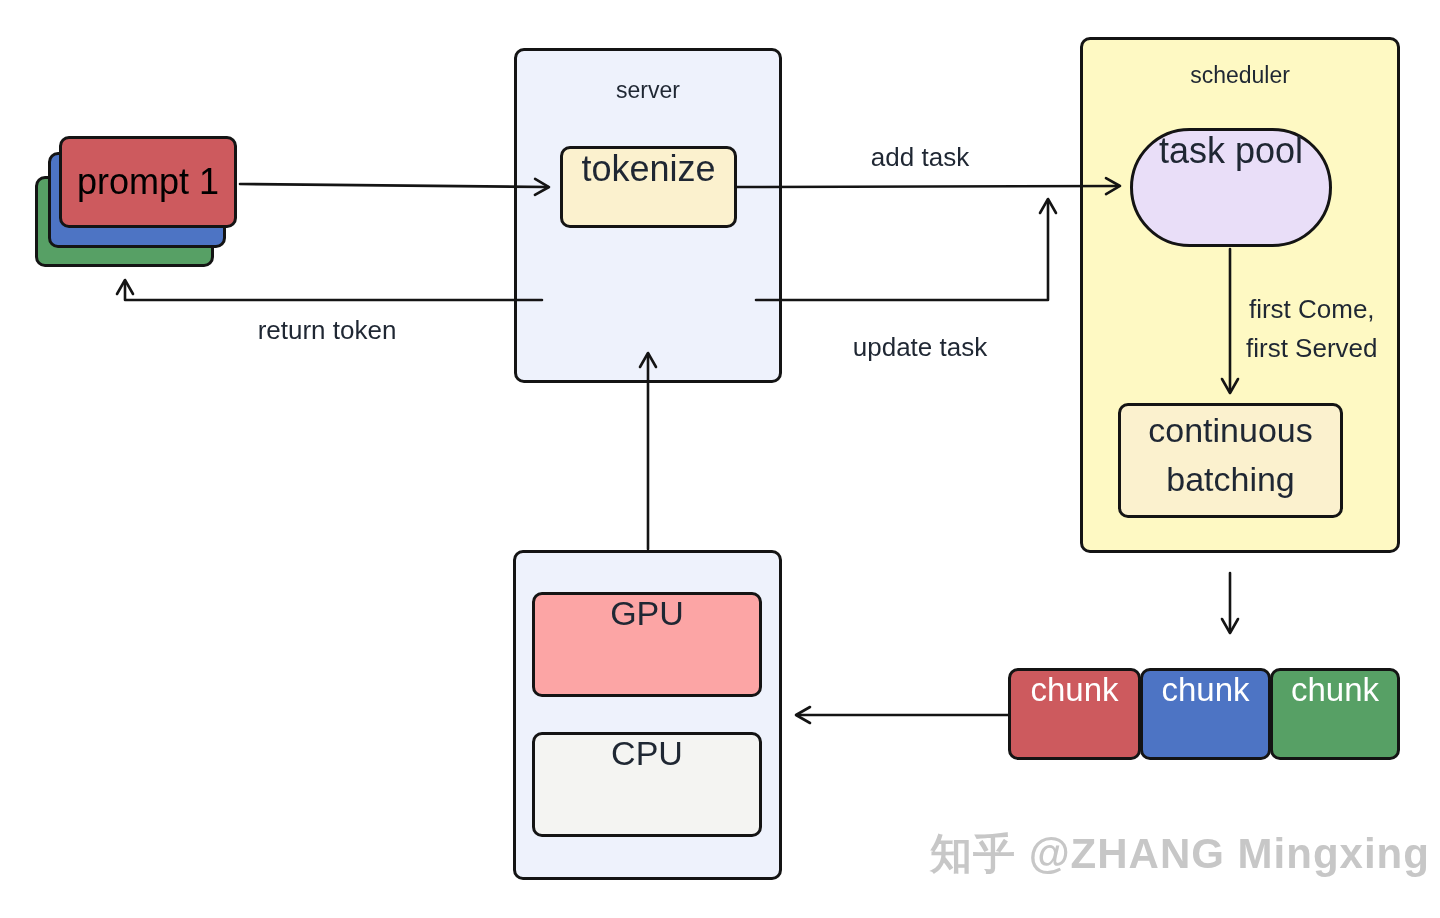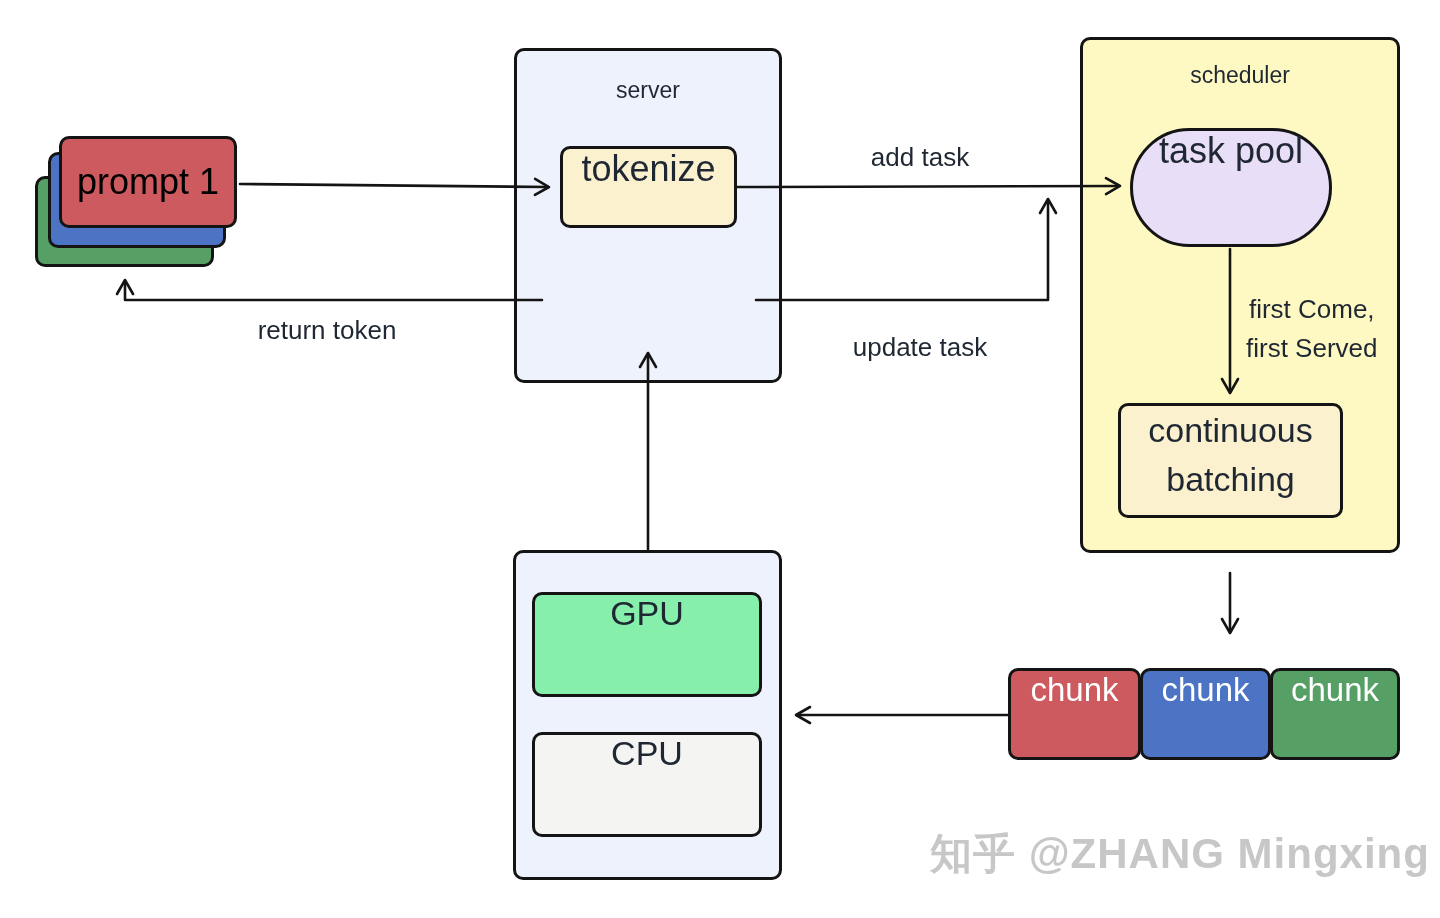--- a/index.html
+++ b/index.html
@@ -54,21 +54,21 @@
     <div class="panel-title" style="top:22px;">scheduler</div>
   </div>
   <div class="abs node pill z2" style="left: 1130px; top: 128px; width: 202px; height: 119px; background: rgb(233, 222, 248);">
     <span>task pool</span>
   </div>
   <div class="abs node z2" style="left: 1118px; top: 403px; width: 225px; height: 115px; font-size: 34px; line-height: 1.45; background: rgb(251, 241, 206);">
     <span style="width:210px;">continuous batching</span>
   </div>
 
   <div class="abs panel z1" style="left: 513px; top: 550px; width: 269px; height: 330px; background: rgb(238, 242, 252);"></div>
-  <div class="abs node z2" style="left: 532px; top: 592px; width: 230px; height: 105px; font-size: 34px; background: #86efac;">
+  <div class="abs node z2" style="left: 532px; top: 592px; width: 230px; height: 105px; font-size: 34px; background: #fca5a5;">
     <span>GPU</span>
   </div>
   <div class="abs node z2" style="left: 532px; top: 732px; width: 230px; height: 105px; font-size: 34px; background: rgb(244, 244, 242);">
     <span>CPU</span>
   </div>
 
   <div class="abs chunk z2" style="left: 1008px; top: 668px; width: 133px; height: 92px; background: rgb(205, 90, 94);">
     <span>chunk</span>
   </div>
   <div class="abs chunk z2" style="left: 1140px; top: 668px; width: 131px; height: 92px; background: rgb(77, 116, 196);">

